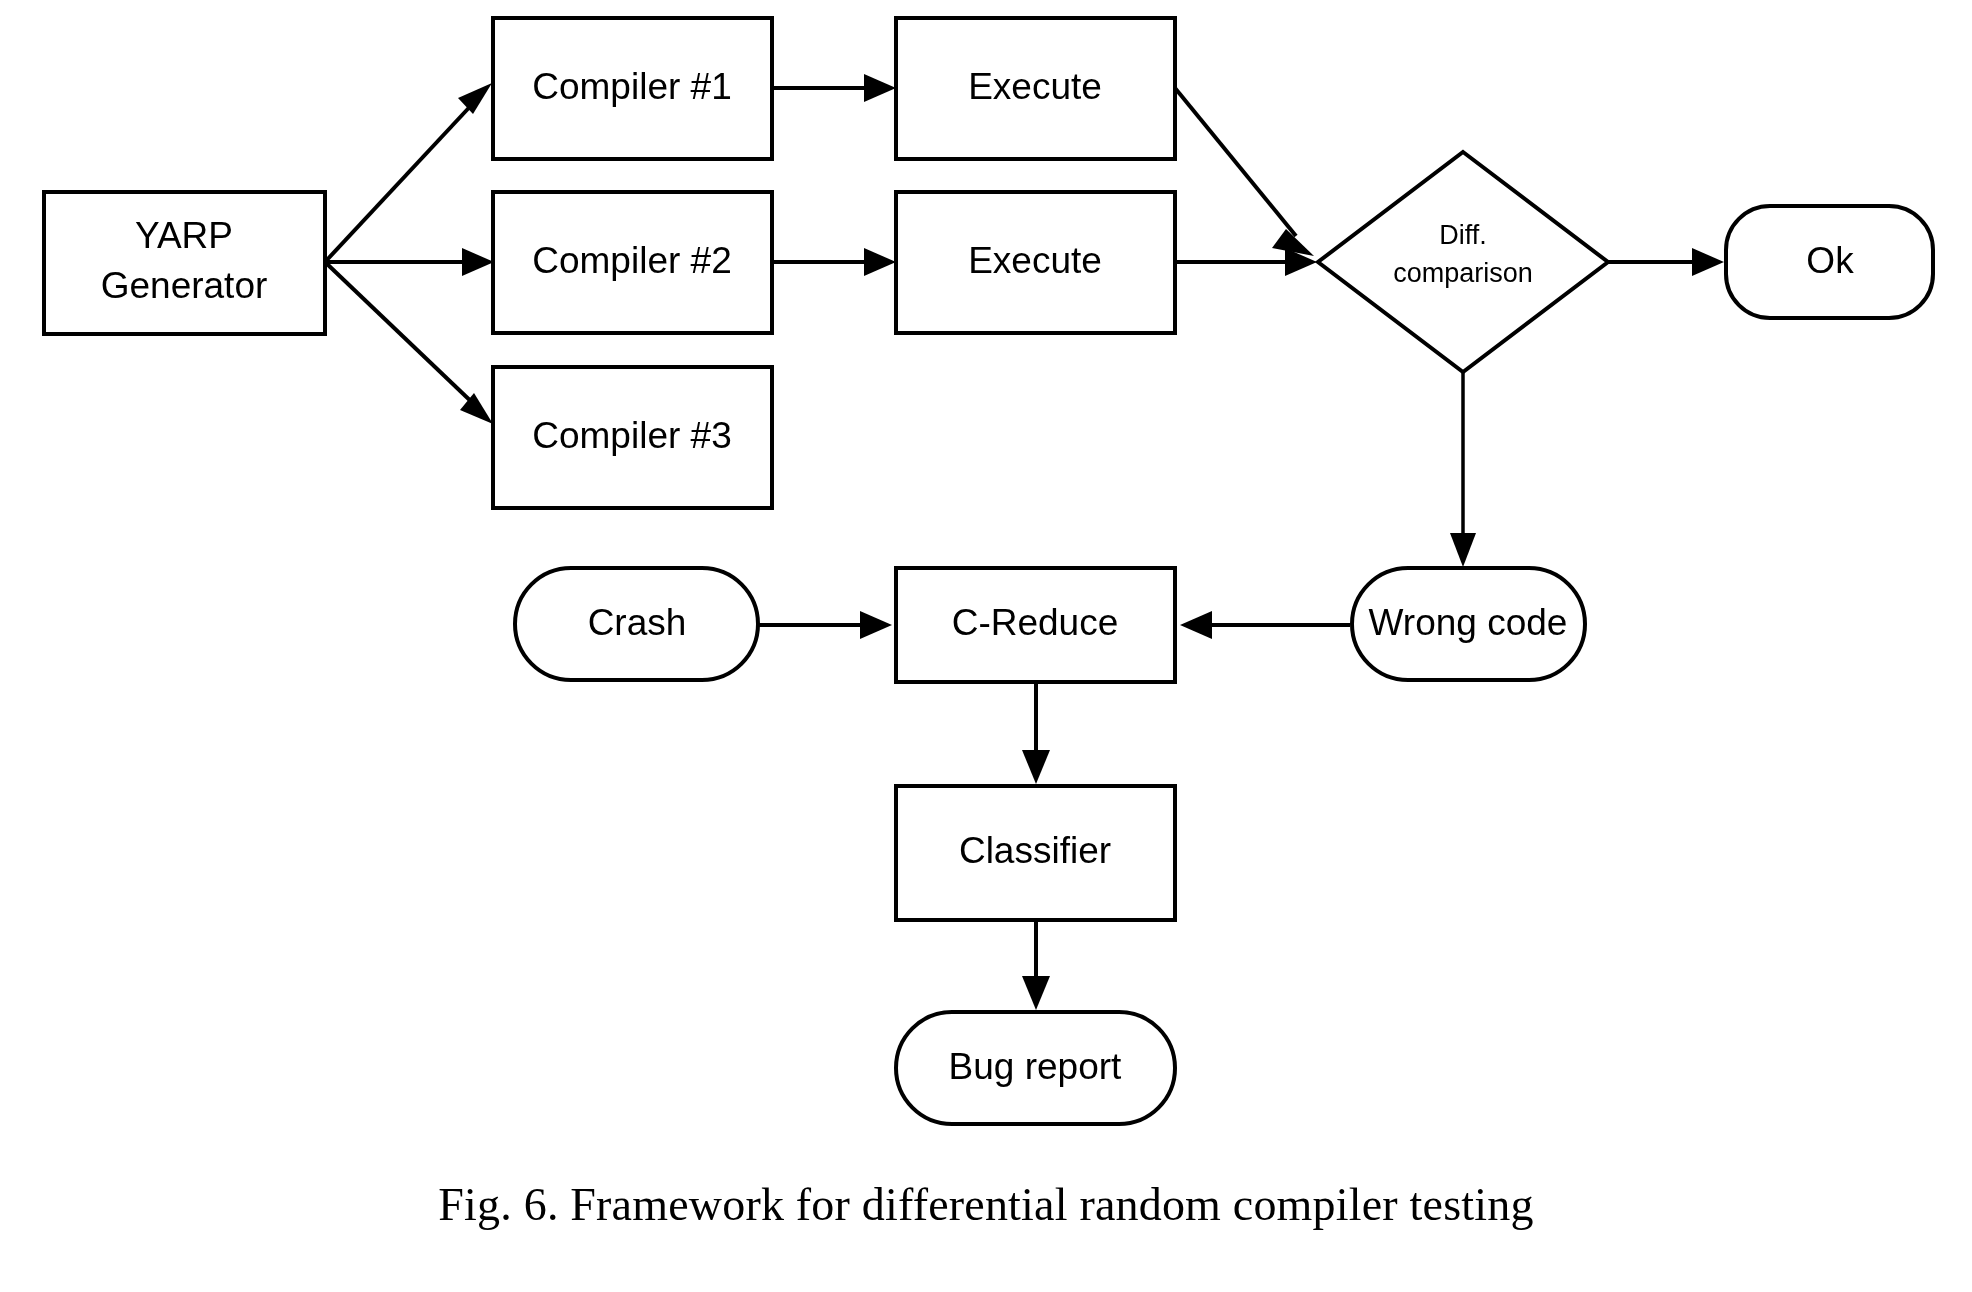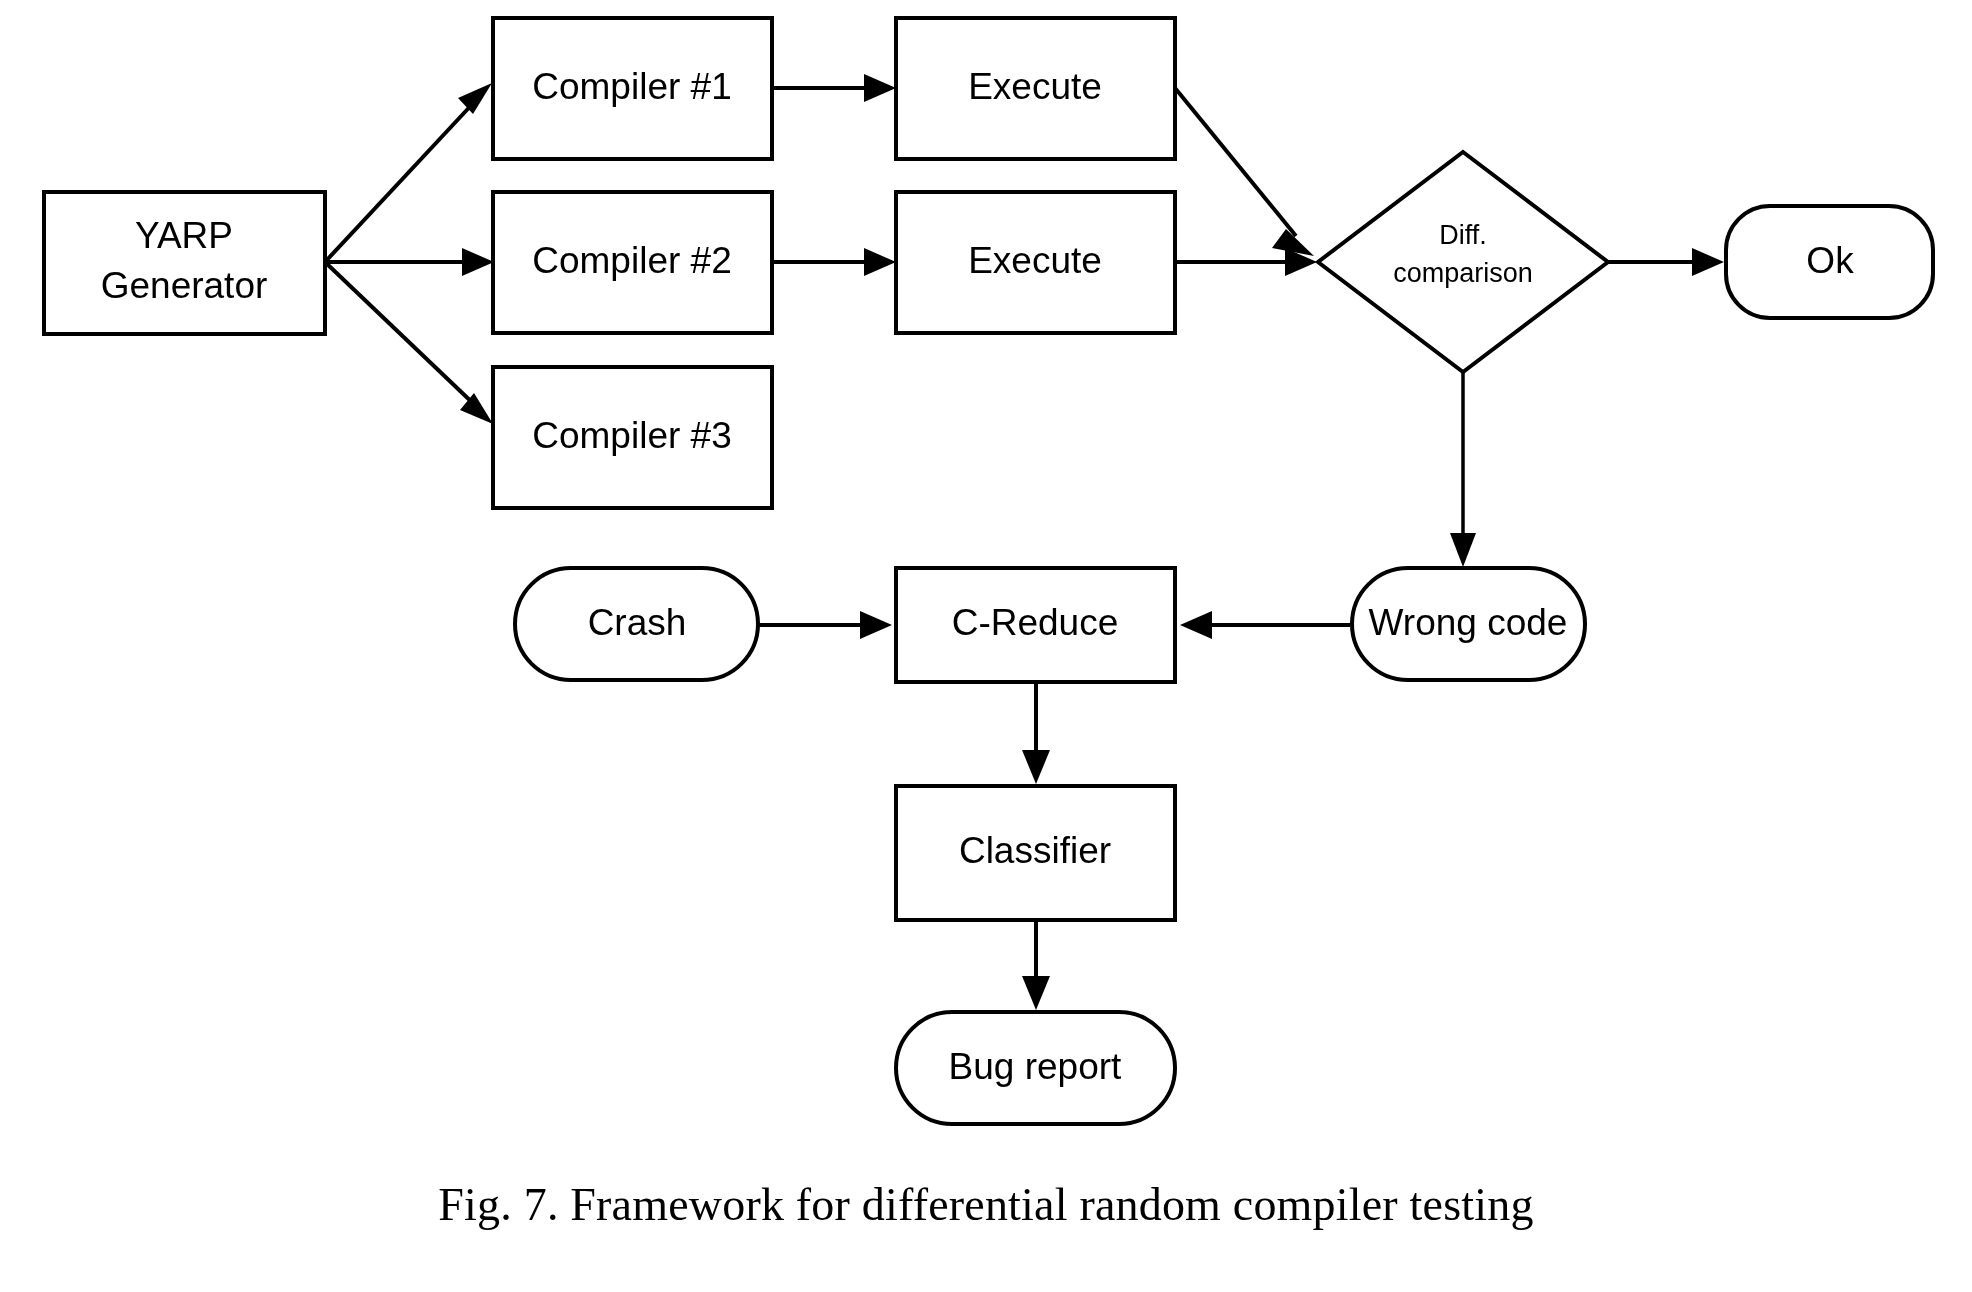--- a/index.html
+++ b/index.html
@@ -221,15 +221,15 @@
       </g>
 
       <g>
         <rect class="node-shape" x="896" y="1012" width="279" height="112" rx="56" ry="56"></rect>
         <text class="node-label" x="1035" y="1069">Bug report</text>
       </g>
 
     </g>
   </svg>
 
-  <div id="caption">Fig. 7.  Framework for differential random compiler testing</div>
+  <div id="caption">Fig. 6.  Framework for differential random compiler testing</div>
 
 </div>
 
 </body></html>

